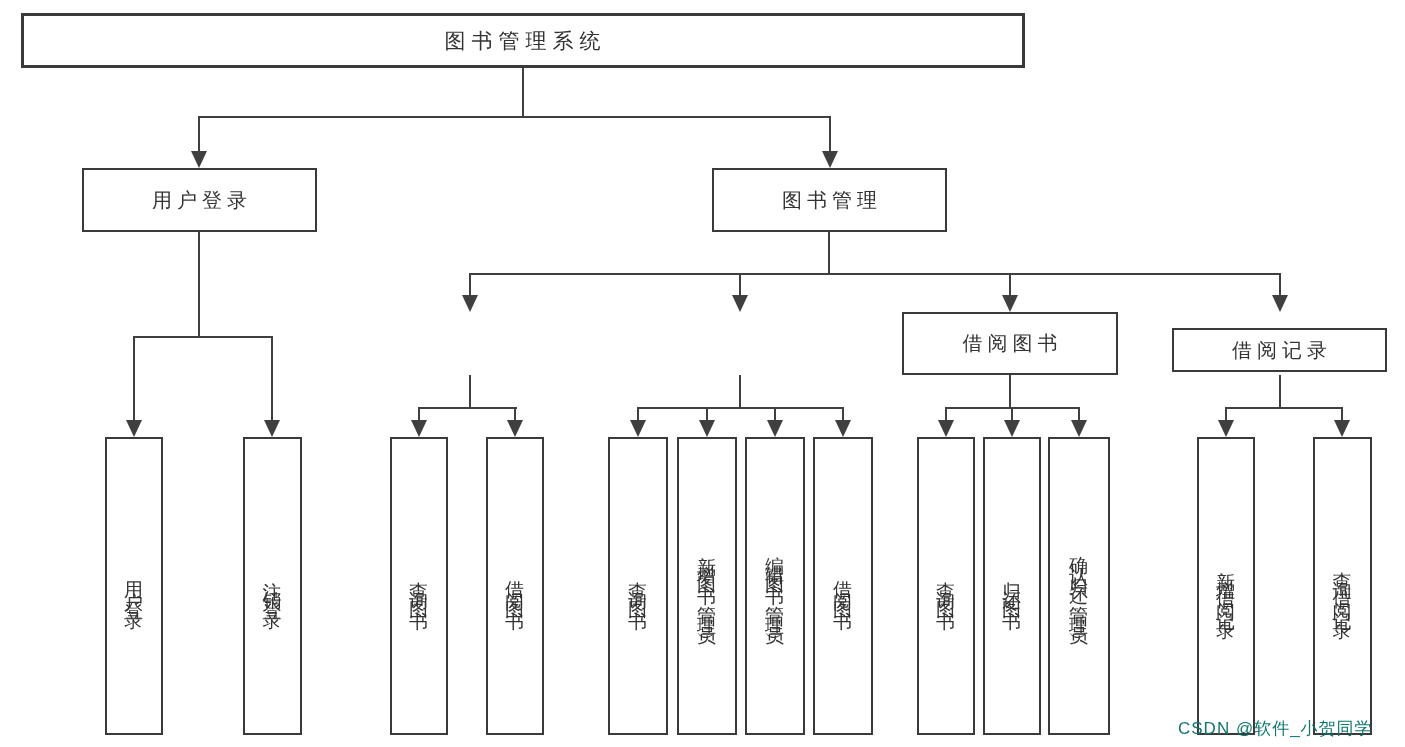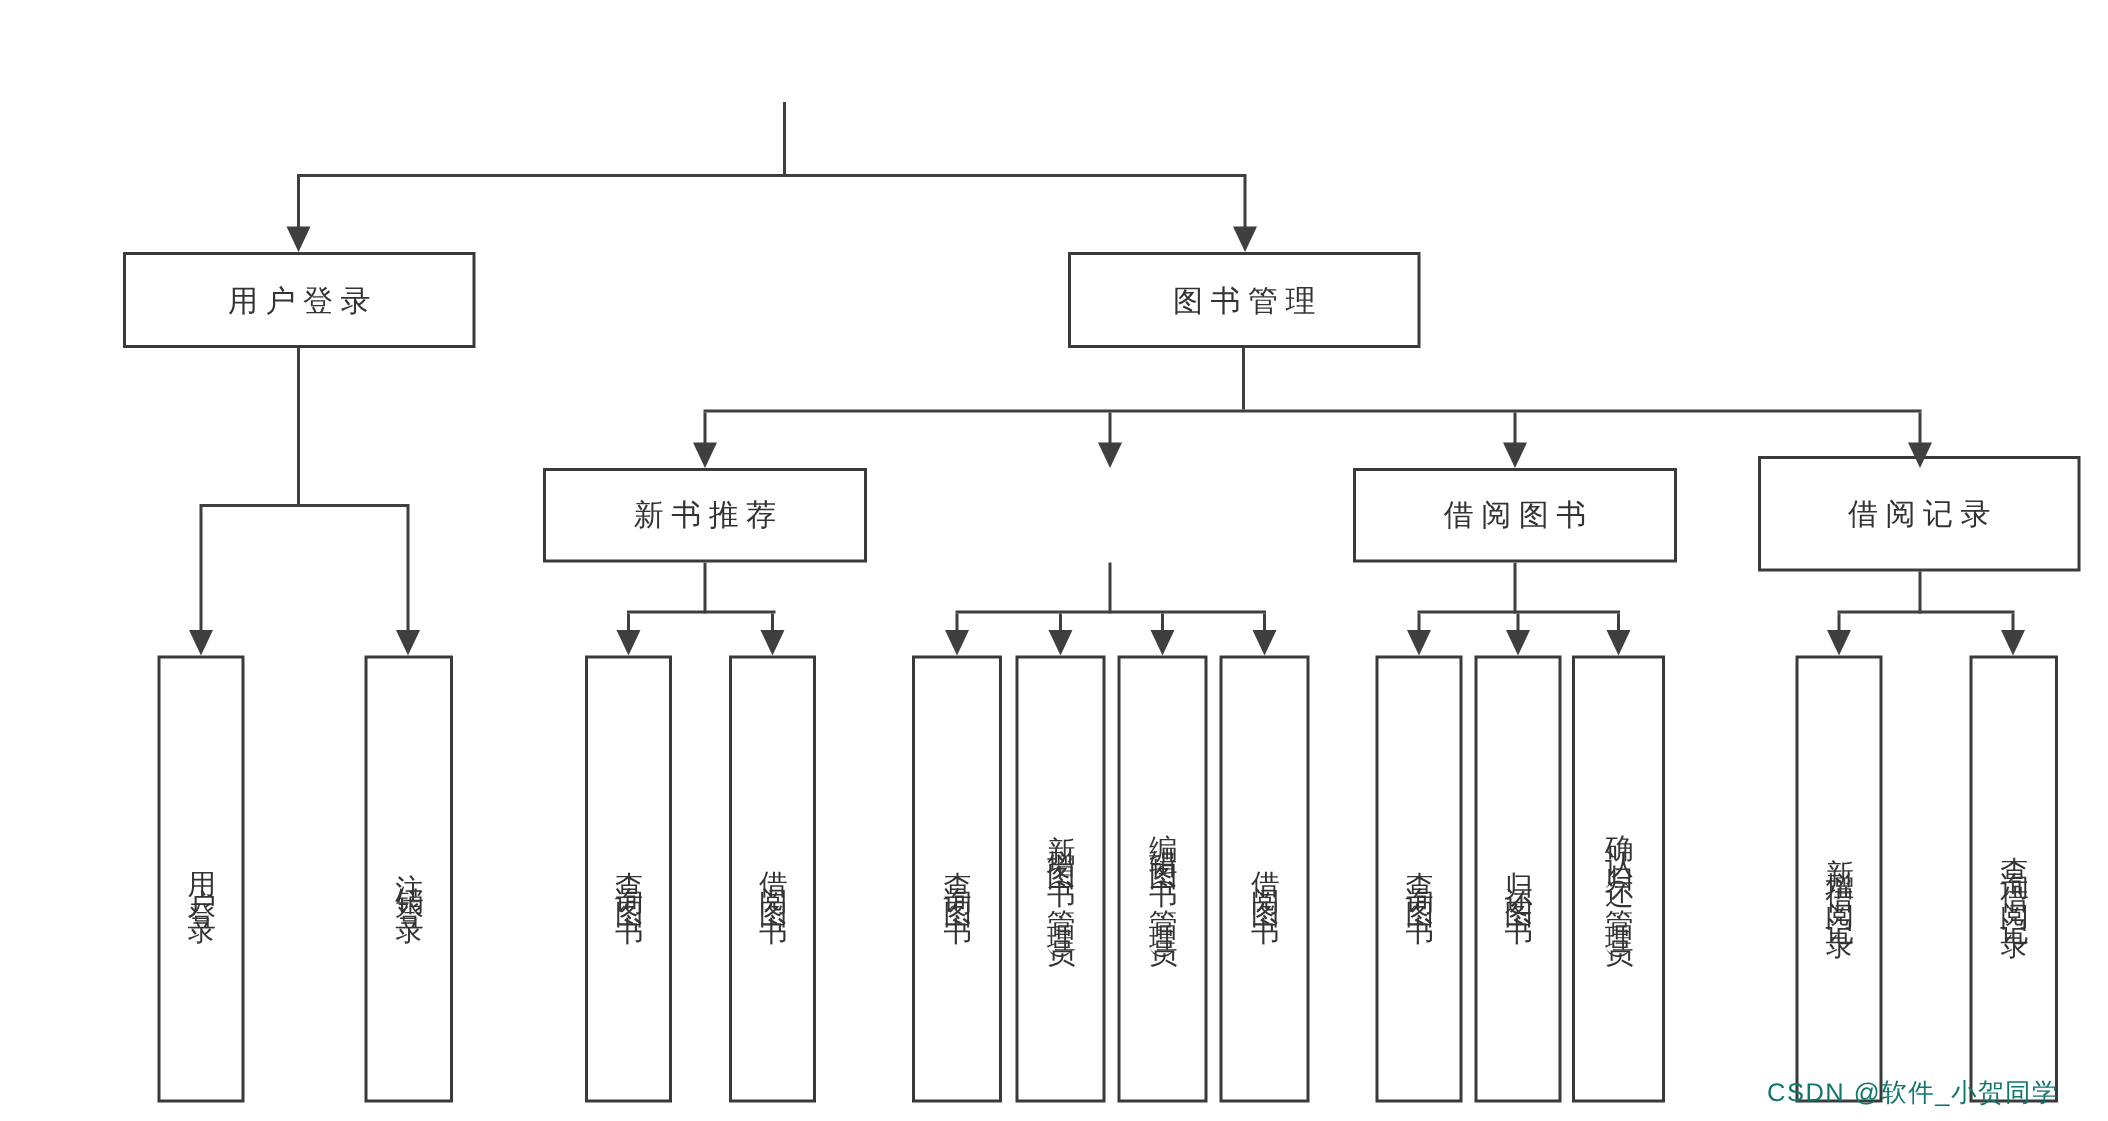--- a/index.html
+++ b/index.html
@@ -95,27 +95,27 @@
   <div class="line" style="left:1078px; top:409px; width:2px; height:12px;"></div>
   <div class="arrow" style="left:1071px; top:420px;"></div>
 
   <div class="line" style="left:1279px; top:375px; width:2px; height:34px;"></div>
   <div class="line" style="left:1225px; top:407px; width:118px; height:2px;"></div>
   <div class="line" style="left:1225px; top:409px; width:2px; height:12px;"></div>
   <div class="arrow" style="left:1218px; top:420px;"></div>
   <div class="line" style="left:1341px; top:409px; width:2px; height:12px;"></div>
   <div class="arrow" style="left:1334px; top:420px;"></div>
 
+  <div class="box root" style="left:21px; top:13px; width:1004px; height:55px;">图书管理系统</div>
 
   <div class="box" style="left:82px; top:168px; width:235px; height:64px;">用户登录</div>
   <div class="box" style="left:712px; top:168px; width:235px; height:64px;">图书管理</div>
 
-  <div class="box" style="left:362px; top:312px; width:216px; height:63px;">新书推荐</div>
   <div class="box" style="left:902px; top:312px; width:216px; height:63px;">借阅图书</div>
-  <div class="box" style="left:1172px; top:304px; width:215px; height:77px;">借阅记录</div>
+  <div class="box" style="left:1172px; top:328px; width:215px; height:44px;">借阅记录</div>
 
   <div class="box vbox" style="left:105px; top:437px; width:58px; height:298px;">用户登录</div>
   <div class="box vbox" style="left:243px; top:437px; width:59px; height:298px;">注销登录</div>
 
   <div class="box vbox" style="left:390px; top:437px; width:58px; height:298px;">查询图书</div>
   <div class="box vbox" style="left:486px; top:437px; width:58px; height:298px;">借阅图书</div>
 
   <div class="box vbox" style="left:608px; top:437px; width:60px; height:298px;">查询图书</div>
   <div class="box vbox" style="left:677px; top:437px; width:60px; height:298px;">新增图书（管理员）</div>
   <div class="box vbox" style="left:745px; top:437px; width:60px; height:298px;">编辑图书（管理员）</div>

